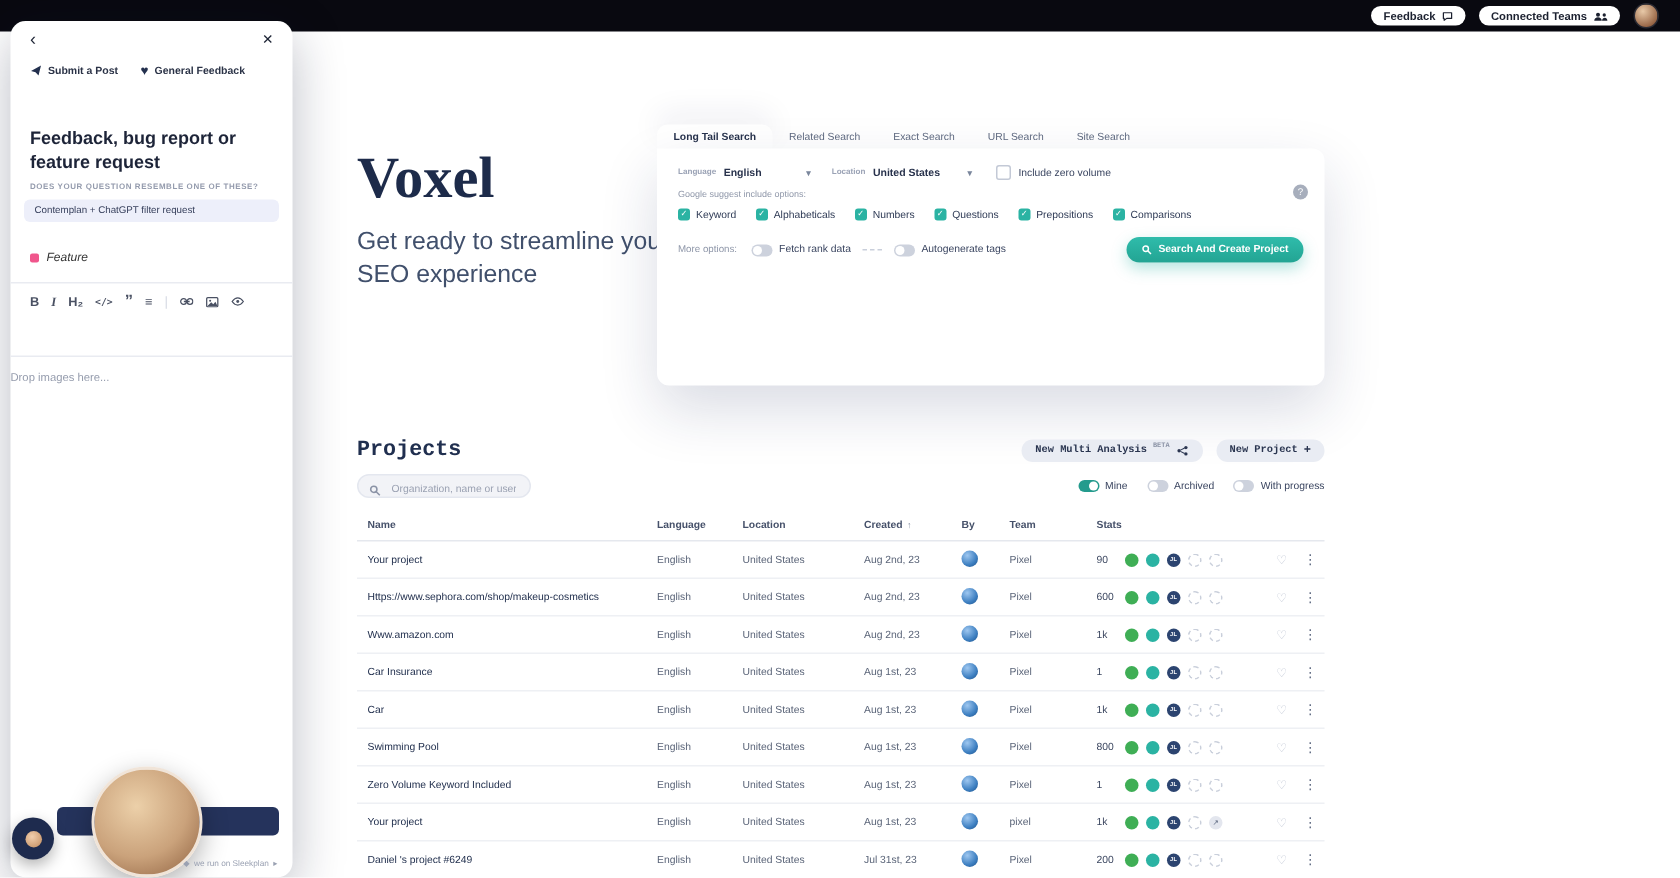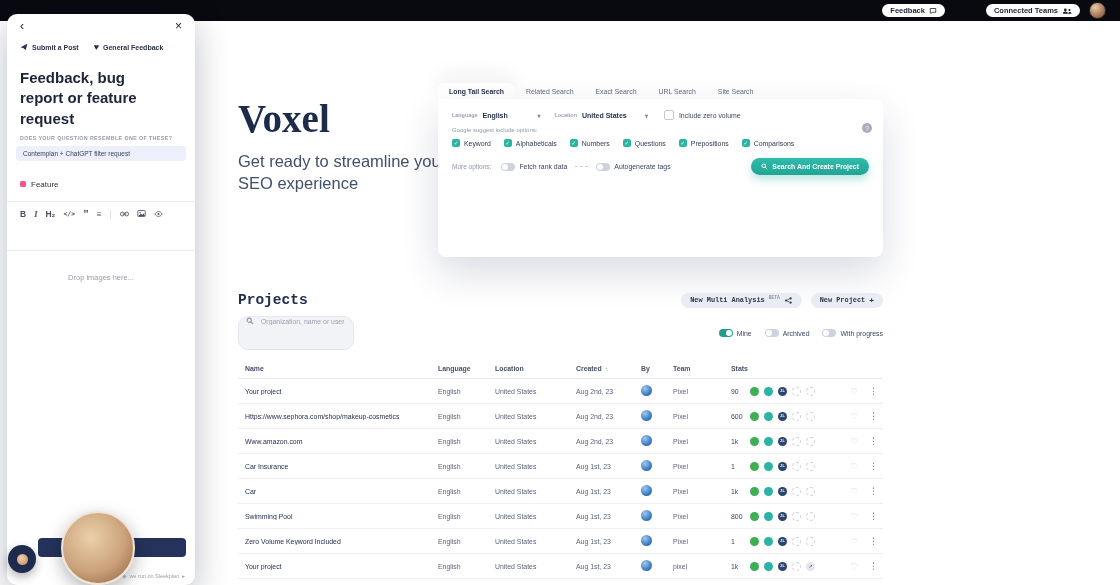--- a/index.html
+++ b/index.html
@@ -3,48 +3,48 @@
 <meta charset="utf-8">
 <style>
   html,body{margin:0;padding:0;}
   body{width:1120px;height:585px;position:relative;overflow:hidden;background:#fff;
        font-family:"Liberation Sans",sans-serif;-webkit-font-smoothing:antialiased;}
 
   
   .topbar{position:absolute;top:0;left:0;width:1120px;height:21px;background:#090910;
           display:flex;align-items:center;justify-content:flex-end;gap:9px;padding-right:14px;box-sizing:border-box;z-index:2;}
   .pill{background:#fff;border-radius:8px;height:13px;display:flex;align-items:center;gap:4px;
-        padding:0 8px;font-size:7.5px;color:#1c2130;font-weight:600;cursor:pointer;margin-left:32px;}
+        padding:0 8px;font-size:7.5px;color:#1c2130;font-weight:600;cursor:pointer;}
   .tb-avatar{width:15px;height:15px;border-radius:50%;border:1px solid #2a2a33;
              background:radial-gradient(circle at 35% 30%,#e8c9a8,#9c6a4a 70%,#5f3a24);}
 
   
   .modal{position:absolute;left:7px;top:14px;width:188px;height:571px;background:#fff;border-radius:10px;
          box-shadow:0 10px 34px rgba(15,22,50,.28);z-index:10;}
   .m-head{display:flex;justify-content:space-between;padding:6px 13px 0;color:#1b2233;font-size:12px;line-height:12px;}
   .m-head span{cursor:pointer;}
   .m-tabs{display:flex;gap:15px;padding:11px 13px 0;align-items:center;}
   .m-tab{display:flex;gap:4px;align-items:center;font-size:7px;color:#2a3246;font-weight:600;cursor:pointer;}
   .m-heart{font-size:9px;color:#23304e;line-height:8px;}
-  .m-title{margin:17px 13px 6px;font-size:15px;font-weight:700;color:#1d2438;line-height:1.35;width:152px;}
+  .m-title{margin:33px 13px 6px;font-size:12px;font-weight:700;color:#1d2438;line-height:1.35;width:152px;}
   .m-resemble{margin:0 13px 5px;font-size:5.3px;letter-spacing:.4px;color:#949bad;font-weight:700;}
   .m-suggestion{margin:0 9px;background:#edeffa;border-radius:4px;padding:4px 7px;font-size:6.5px;color:#39425e;cursor:pointer;}
   .m-tag{display:flex;align-items:center;gap:5px;margin:19px 13px 12px;cursor:pointer;}
   .m-tag .sq{width:6px;height:6px;background:#f0568c;border-radius:1.5px;}
-  .m-tag span.t{font-size:8px;color:#333;}
+  .m-tag span.t{font-size:8px;color:#333;font-style:italic;}
   .m-div{border-top:1px solid #e9ebf1;}
   .m-toolbar{display:flex;align-items:center;gap:8px;padding:7px 13px;color:#4a5163;}
   .tbg{font-size:8.5px;font-weight:700;cursor:pointer;}
   .tbg.i{font-style:italic;font-family:"Liberation Serif",serif;}
   .tbg.q{font-size:11px;line-height:6px;}
   .tbg.code{font-size:6.5px;font-family:"DejaVu Sans Mono",monospace;}
   .tb-sep{color:#d6dae3;font-size:9px;}
   .tb-svg{display:flex;align-items:center;cursor:pointer;}
   .m-editor{margin:8px 13px;font-size:8.5px;color:#46506a;min-height:26px;cursor:text;}
-  .m-drop{text-align:center;font-size:7.5px;color:#959cad;margin-top:22px;}
+  .m-drop{text-align:left;font-size:7.5px;color:#959cad;margin-top:9px;}
   .m-submit{position:absolute;left:31px;top:524px;width:148px;height:19px;background:#25335c;border-radius:4px;
             color:#fff;display:flex;align-items:center;justify-content:center;font-size:7px;letter-spacing:1.2px;
             font-weight:700;cursor:pointer;}
   .m-footer{position:absolute;right:10px;bottom:6px;font-size:5.5px;color:#9aa1b2;display:flex;gap:3px;align-items:center;}
   .bubble-big{position:absolute;left:54px;top:497px;width:70px;height:70px;border-radius:50%;
               background:radial-gradient(circle at 40% 35%,#ecd0a9,#caa27b 55%,#8d5f3e);
               box-shadow:0 6px 18px rgba(0,0,0,.3);border:2px solid #f0e4d8;cursor:pointer;}
   .bubble-small{position:absolute;left:1px;top:531px;width:28px;height:28px;border-radius:50%;background:#1e2b4e;
                 box-shadow:0 4px 10px rgba(0,0,0,.3);display:flex;align-items:center;justify-content:center;cursor:pointer;}
   .bubble-small .inner{width:11px;height:11px;border-radius:50%;
@@ -96,22 +96,22 @@
   
   .projects{position:absolute;left:238px;top:292px;width:645px;}
   .pj-head{display:flex;align-items:center;font-family:Liberation Mono, monospace;}
   .pj-title{font-size:14.5px;font-weight:700;color:#202f4f;}
   .pj-actions{margin-left:auto;display:flex;gap:9px;}
   .pj-pill{background:#e9ecf3;border-radius:9px;height:15px;display:flex;align-items:center;gap:4px;padding:0 9px;
            font-size:6.9px;color:#2a3550;font-weight:600;cursor:pointer;white-space:nowrap;}
   .beta{font-size:4.6px;color:#8b93a6;font-weight:700;align-self:flex-start;margin-top:2px;}
   .plus{font-size:8px;color:#2a3550;}
   .pj-ctrl{display:flex;align-items:center;margin-top:8px;}
-  .pj-search{width:116px;height:34px;background:#f2f3f7;border:1px solid #e4e7ef;border-radius:10px;display:flex;
-             align-items:flex-start;gap:5px;padding:0 7px;box-sizing:border-box;}
+  .pj-search{width:116px;height:16px;background:#f2f3f7;border:1px solid #e4e7ef;border-radius:10px;display:flex;
+             align-items:flex-end;gap:5px;padding:0 7px;box-sizing:border-box;}
   .pj-search input{border:0;background:transparent;outline:none;font-size:6.9px;color:#333;width:100%;
                    font-family:"Liberation Sans",sans-serif;}
   .pj-search input::placeholder{color:#9aa1b2;}
   .pj-filters{margin-left:auto;display:flex;gap:13px;align-items:center;}
   .pj-filter{display:flex;align-items:center;gap:4px;font-size:6.9px;color:#3a4560;cursor:pointer;}
   .tbl{margin-top:10px;}
   .thead,.trow{display:grid;grid-template-columns:200px 57px 81px 65px 32px 58px 1fr;align-items:center;}
   .thead{border-bottom:1px solid #e5e8ee;padding:5px 0 6px;font-size:6.9px;font-weight:700;color:#46516a;}
   .thead .c1,.trow .name{padding-left:7px;}
   .sort{color:#8a93a6;font-size:6px;margin-left:3px;}

